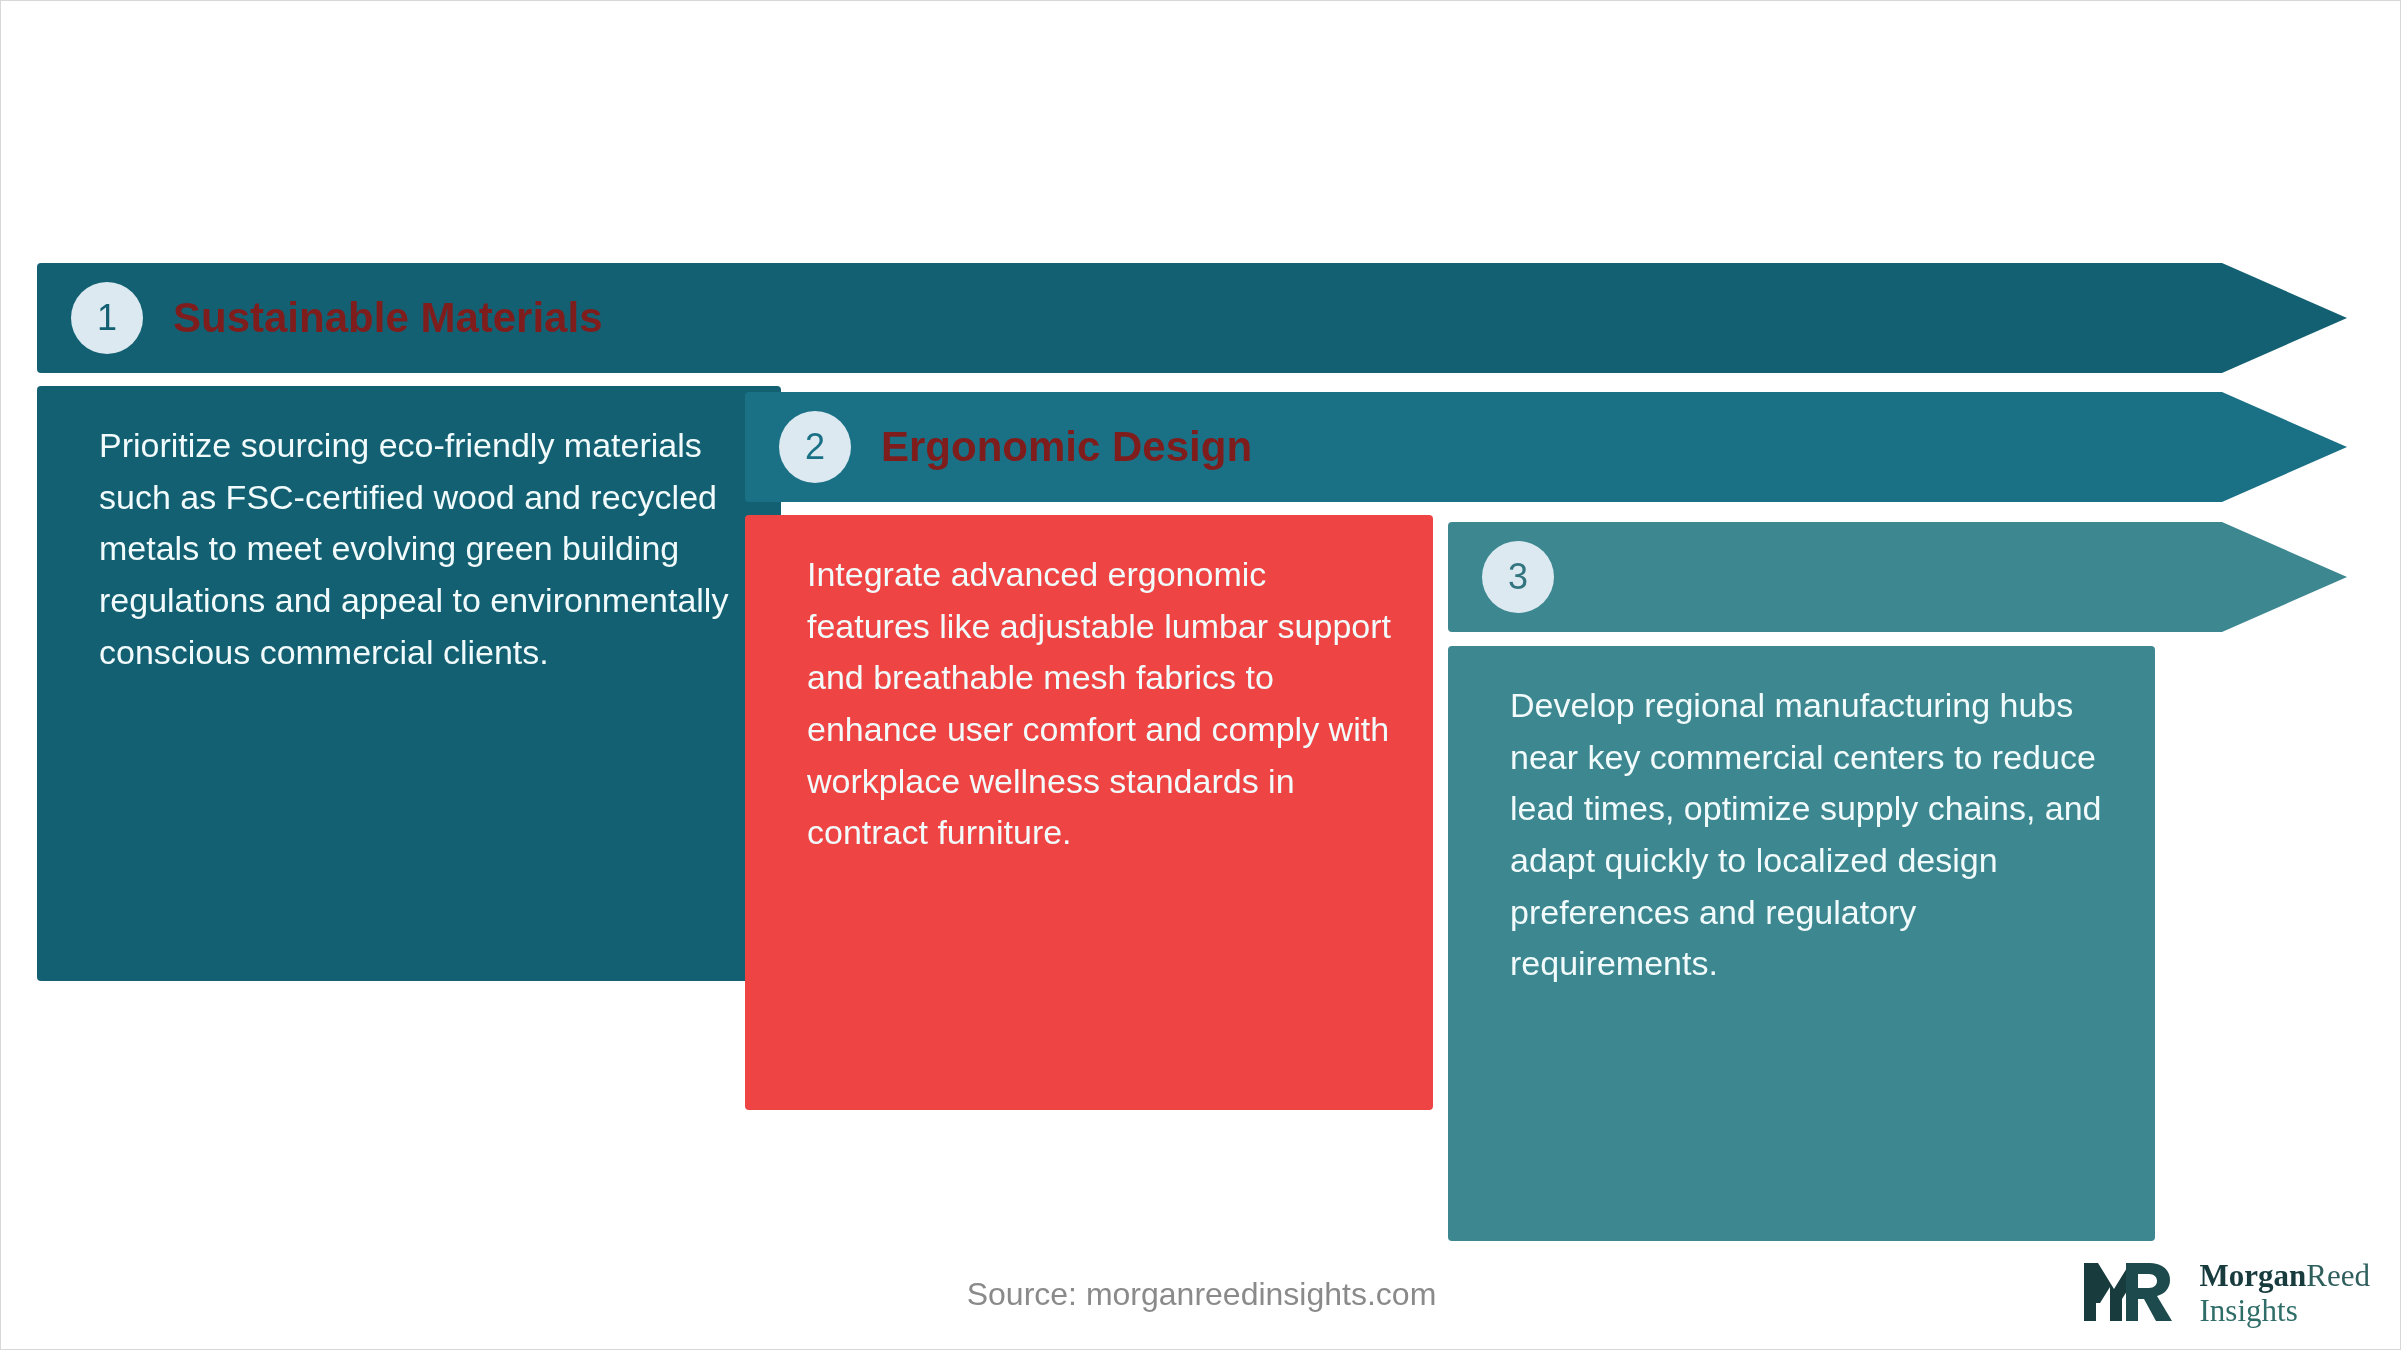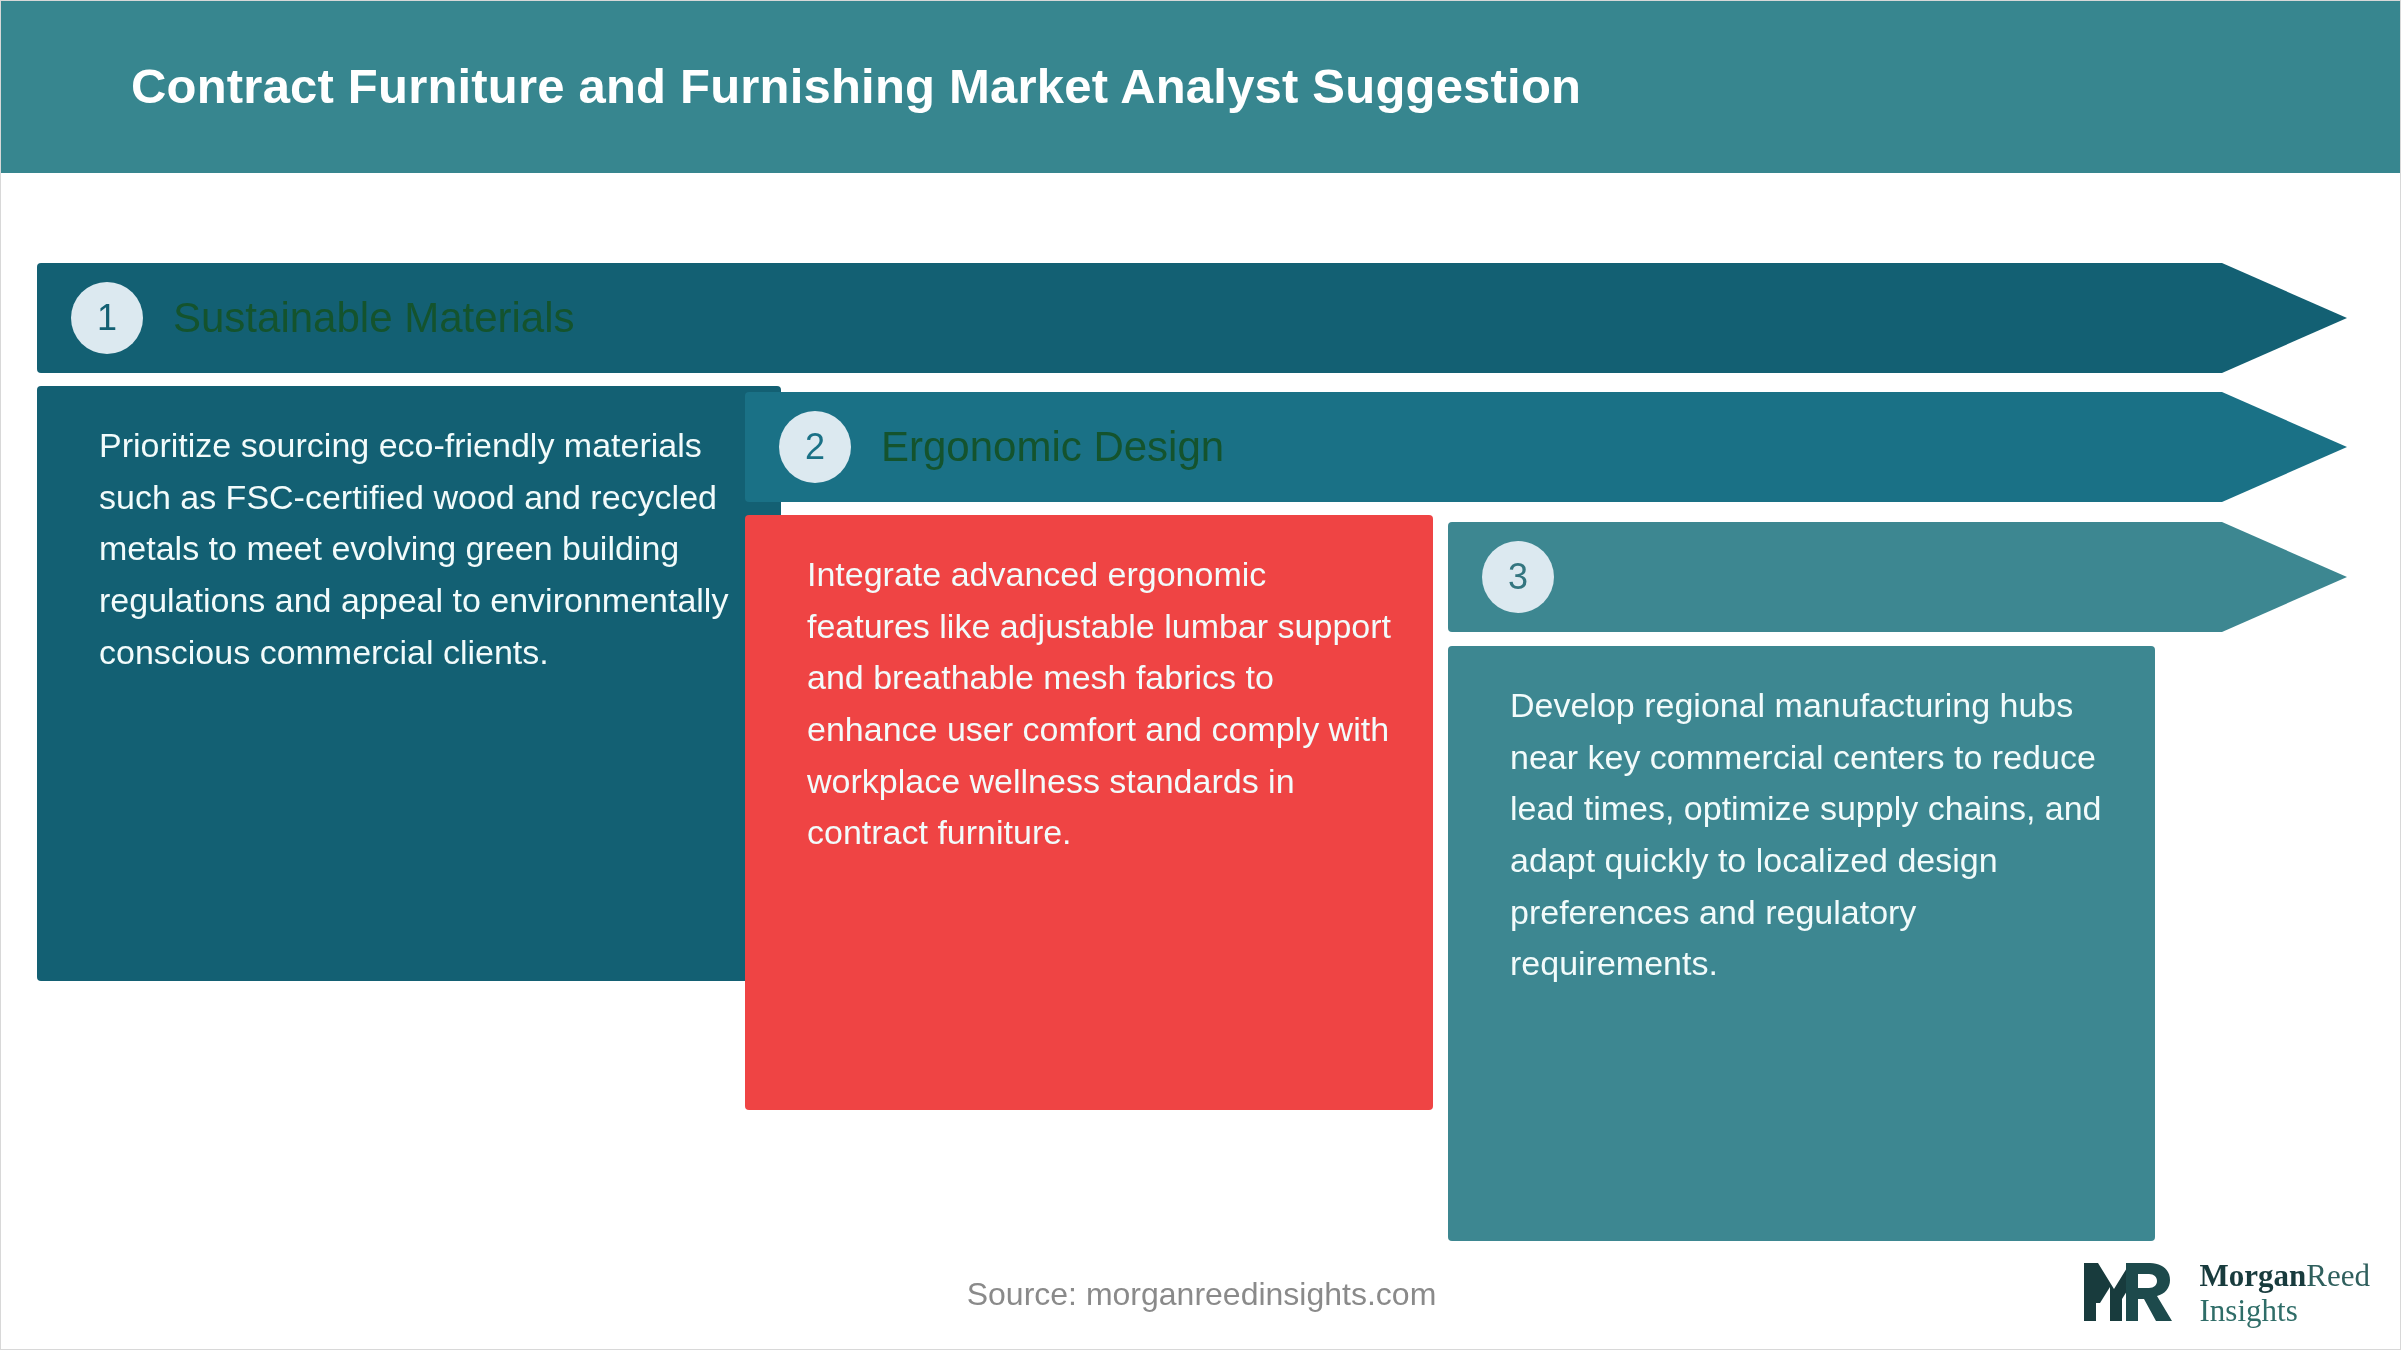--- a/index.html
+++ b/index.html
@@ -74,23 +74,23 @@
     background: #dce9f0;
     display: flex;
     align-items: center;
     justify-content: center;
     font-size: 36px;
     font-weight: 500;
     flex: none;
   }
   .banner-title {
     margin-left: 30px;
-    color: #14532d;
+    color: #7f1d1d;
     font-size: 42px;
-    font-weight: normal;
+    font-weight: bold;
     white-space: nowrap;
   }
 
   
   .body-box {
     position: absolute;
     border-radius: 4px;
     box-sizing: border-box;
     padding: 34px 38px 30px 62px;
   }
@@ -147,23 +147,20 @@
     font-size: 31px;
     color: #2f6d68;
     margin-top: 4px;
   }
 </style>
 </head>
 <body>
 
 <div id="canvas">
 
-  <div id="header-bar">
-    <div id="header-title">Contract Furniture and Furnishing Market Analyst Suggestion</div>
-  </div>
 
   <div class="arrow-banner" id="banner-1">
     <div class="banner-inner"></div>
     <div class="banner-content">
       <div class="step-num">1</div>
       <div class="banner-title">Sustainable Materials</div>
     </div>
   </div>
 
   <div class="body-box" id="box-1">

